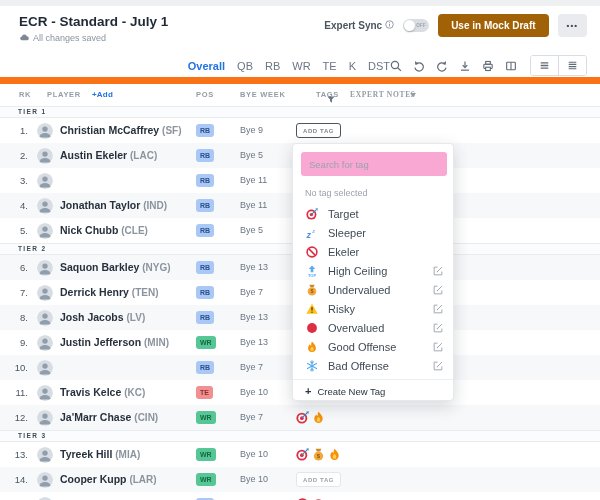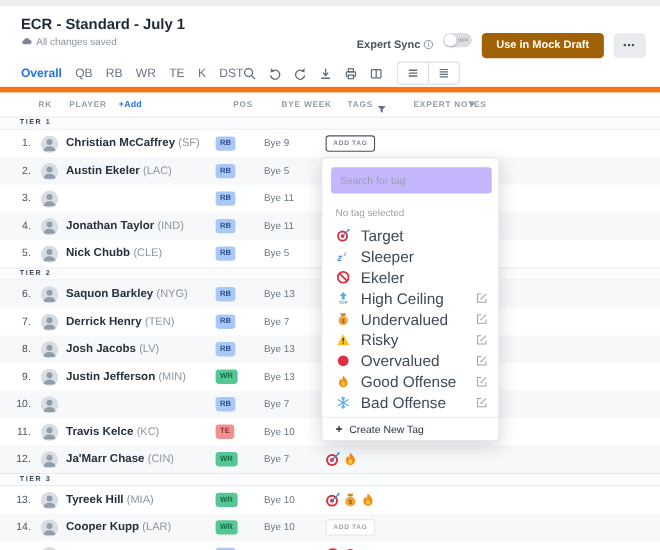--- a/index.html
+++ b/index.html
@@ -5,82 +5,82 @@
   * { box-sizing:border-box; margin:0; padding:0; }
   html,body { width:600px; height:500px; }
   body { font-family:"Liberation Sans",sans-serif; background:#fff; color:#1d2733; overflow:hidden; }
   .app { position:relative; width:600px; height:500px; overflow:hidden; background:#fff; }
   .top-strip { height:6px; background:#eef0f2; }
 
   
   .header { height:48px; padding:8px 13px 0 19px; display:flex; justify-content:space-between; align-items:flex-start; }
   .title { font-size:13.5px; font-weight:700; color:#1f2936; }
   .save-status { margin-top:4px; display:flex; align-items:center; gap:4px; font-size:9px; color:#8a939e; }
-  .hdr-right { display:flex; gap:9px; margin-top:16px; }
+  .hdr-right { display:flex; align-items:center; gap:9px; margin-top:0; }
   .sync-label { font-size:10px; color:#4a545f; font-weight:700; display:flex; align-items:center; gap:3px; }
   .toggle { position:relative; width:26px; height:13px; border-radius:7px; background:#dadee3; cursor:pointer; }
   .toggle .knob { position:absolute; left:1px; top:1px; width:11px; height:11px; border-radius:50%; background:#fff; box-shadow:0 1px 2px rgba(0,0,0,.25); }
   .toggle .state { position:absolute; right:3px; top:3.5px; font-size:4.5px; font-weight:700; color:#9aa2ab; letter-spacing:.3px; }
   .btn-primary { background:#a16207; color:#fff; border:none; border-radius:4px; font-family:inherit; font-size:10px; font-weight:700; padding:6px 13px; cursor:pointer; }
   .btn-more { background:#e9ebee; color:#3f4a56; border:none; border-radius:4px; font-family:inherit; font-size:8px; font-weight:700; letter-spacing:1px; padding:7px 9px; cursor:pointer; }
 
   
-  .tabbar { height:30px; padding:0 13px 0 19px; display:flex; justify-content:flex-start; align-items:center; border-bottom:5px solid #f97316; }
+  .tabbar { height:30px; padding:0 13px 0 19px; display:flex; justify-content:flex-end; align-items:center; border-bottom:7px solid #f97316; }
   .tabs { display:flex; gap:12px; font-size:11px; color:#6b7684; }
   .tab { cursor:pointer; }
   .tab.active { color:#2374e1; font-weight:700; }
   .tools { display:flex; align-items:center; gap:11px; }
   .tool { cursor:pointer; display:flex; align-items:center; }
   .tool svg { display:block; }
   .view-group { display:flex; border:1px solid #d9dde2; border-radius:3px; overflow:hidden; margin-left:2px; }
   .view-btn { padding:4px 8px; cursor:pointer; background:#fff; display:flex; align-items:center; }
   .view-btn + .view-btn { border-left:1px solid #d9dde2; }
 
   
   .thead { position:relative; height:22px; font-size:7.5px; font-weight:700; letter-spacing:.7px; color:#939ca6; }
-  .thead span { position:absolute; line-height:22px;margin-left:16px; }
+  .thead span { position:absolute; line-height:22px; }
   .th-rk { left:19px; }
   .th-player { left:47px; }
   .th-add { left:92px; color:#2374e1; letter-spacing:.2px; font-size:8px; cursor:pointer; }
   .th-pos { left:196px; }
   .th-bye { left:240px; }
-  .th-tags { left:300px; }
+  .th-tags { left:316px; }
   .th-funnel { left:327px; top:7px; cursor:pointer; }
-  .th-notes { left:360px; }
+  .th-notes { left:350px;font-family:Liberation Serif, serif; }
   .th-caret { left:410px; top:9px; width:0; height:0; border-left:3px solid transparent; border-right:3px solid transparent; border-top:4px solid #939ca6; cursor:pointer; }
 
   
   .tier { height:12px; line-height:10px; border-top:1px solid #e9ecef; border-bottom:1px solid #e9ecef; background:#fbfcfd; font-size:6.5px; font-weight:700; letter-spacing:1.4px; color:#3f4a56; padding-left:18px; }
   .row { position:relative; height:25px; background:#fff; }
   .row.alt { background:#f7f8fa; }
   .rank { position:absolute; left:0; width:28px; text-align:right; line-height:25px; font-size:9.5px; color:#4a545f; }
   .avatar { position:absolute; left:37px; top:4.5px; width:16px; height:16px; border-radius:50%; overflow:hidden; }
   .avatar svg { display:block; }
   .pname { position:absolute; left:60px; line-height:25px; font-size:10.5px; font-weight:700; color:#27313d; white-space:nowrap; }
-  .team { font-weight:400; color:#8b949e; font-size:10px; }
+  .team { font-weight:700; color:#8b949e; font-size:10px; }
   .pos { position:absolute; left:196px; top:6px; height:13px; line-height:13px; padding:0 4px; border-radius:3px; font-size:7px; font-weight:700; }
   .pos-RB { background:#a9c8f5; color:#2d4f8a; }
   .pos-WR { background:#57c695; color:#156a47; }
   .pos-TE { background:#f19090; color:#8c2f2f; }
   .bye { position:absolute; left:240px; line-height:25px; font-size:9px; color:#6b7684; }
   .tagcell { position:absolute; left:296px; top:0; height:25px; display:flex; align-items:center; gap:3px; }
   .add-tag { height:15px; padding:0 6px; font-size:6px; font-weight:700; letter-spacing:.6px; color:#9aa2ab; background:#fff; border:1px solid #e3e6ea; border-radius:3px; font-family:inherit; cursor:pointer; }
   .add-tag.focus { border-color:#4a5560; color:#7d8791; }
   .rowtag { cursor:pointer; }
   .rowtag svg { width:13px; height:13px; display:block; }
 
   
   .tagmenu { position:absolute; left:292px; top:143px; width:162px; height:258px; background:#fff; border:1px solid #e5e8ec; border-radius:4px; box-shadow:0 5px 16px rgba(30,40,50,.18); z-index:20; }
-  .tm-search { display:block; width:146px; height:24px; margin:8px; border:none; background:#c4b5fd; border-radius:3px; padding:0 8px; font-family:inherit; font-size:9.5px; color:#3f4a56; }
+  .tm-search { display:block; width:146px; height:24px; margin:8px; border:none; background:#f9a8d4; border-radius:3px; padding:0 8px; font-family:inherit; font-size:9.5px; color:#3f4a56; }
   .tm-search::placeholder { color:#9aa2ab; }
   .tm-empty { padding:4px 12px 6px; font-size:9px; color:#9aa2ab; }
   .mi { height:19px; display:flex; align-items:center; padding:0 10px 0 12px; cursor:pointer; }
   .mi-ic { width:13px; display:flex; justify-content:center; }
   .mi-ic svg { width:12px; height:12px; display:block; }
-  .mi-label { margin-left:10px; font-size:14px; color:#3f4a56; flex:1; }
+  .mi-label { margin-left:10px; font-size:11px; color:#3f4a56; flex:1; }
   .mi-edit { cursor:pointer; display:flex; }
   .mi-edit svg { width:10px; height:10px; display:block; }
   .tm-create { height:23px; margin-top:4px; border-top:1px solid #eceff2; display:flex; align-items:center; gap:6px; padding-left:12px; font-size:9.5px; color:#2b3440; cursor:pointer; }
   .tm-plus { font-size:11px; font-weight:700; color:#2b3440; line-height:1; }
 </style>
 </head>
 <body>
 
 <div class="app">
   <div class="top-strip"></div>

